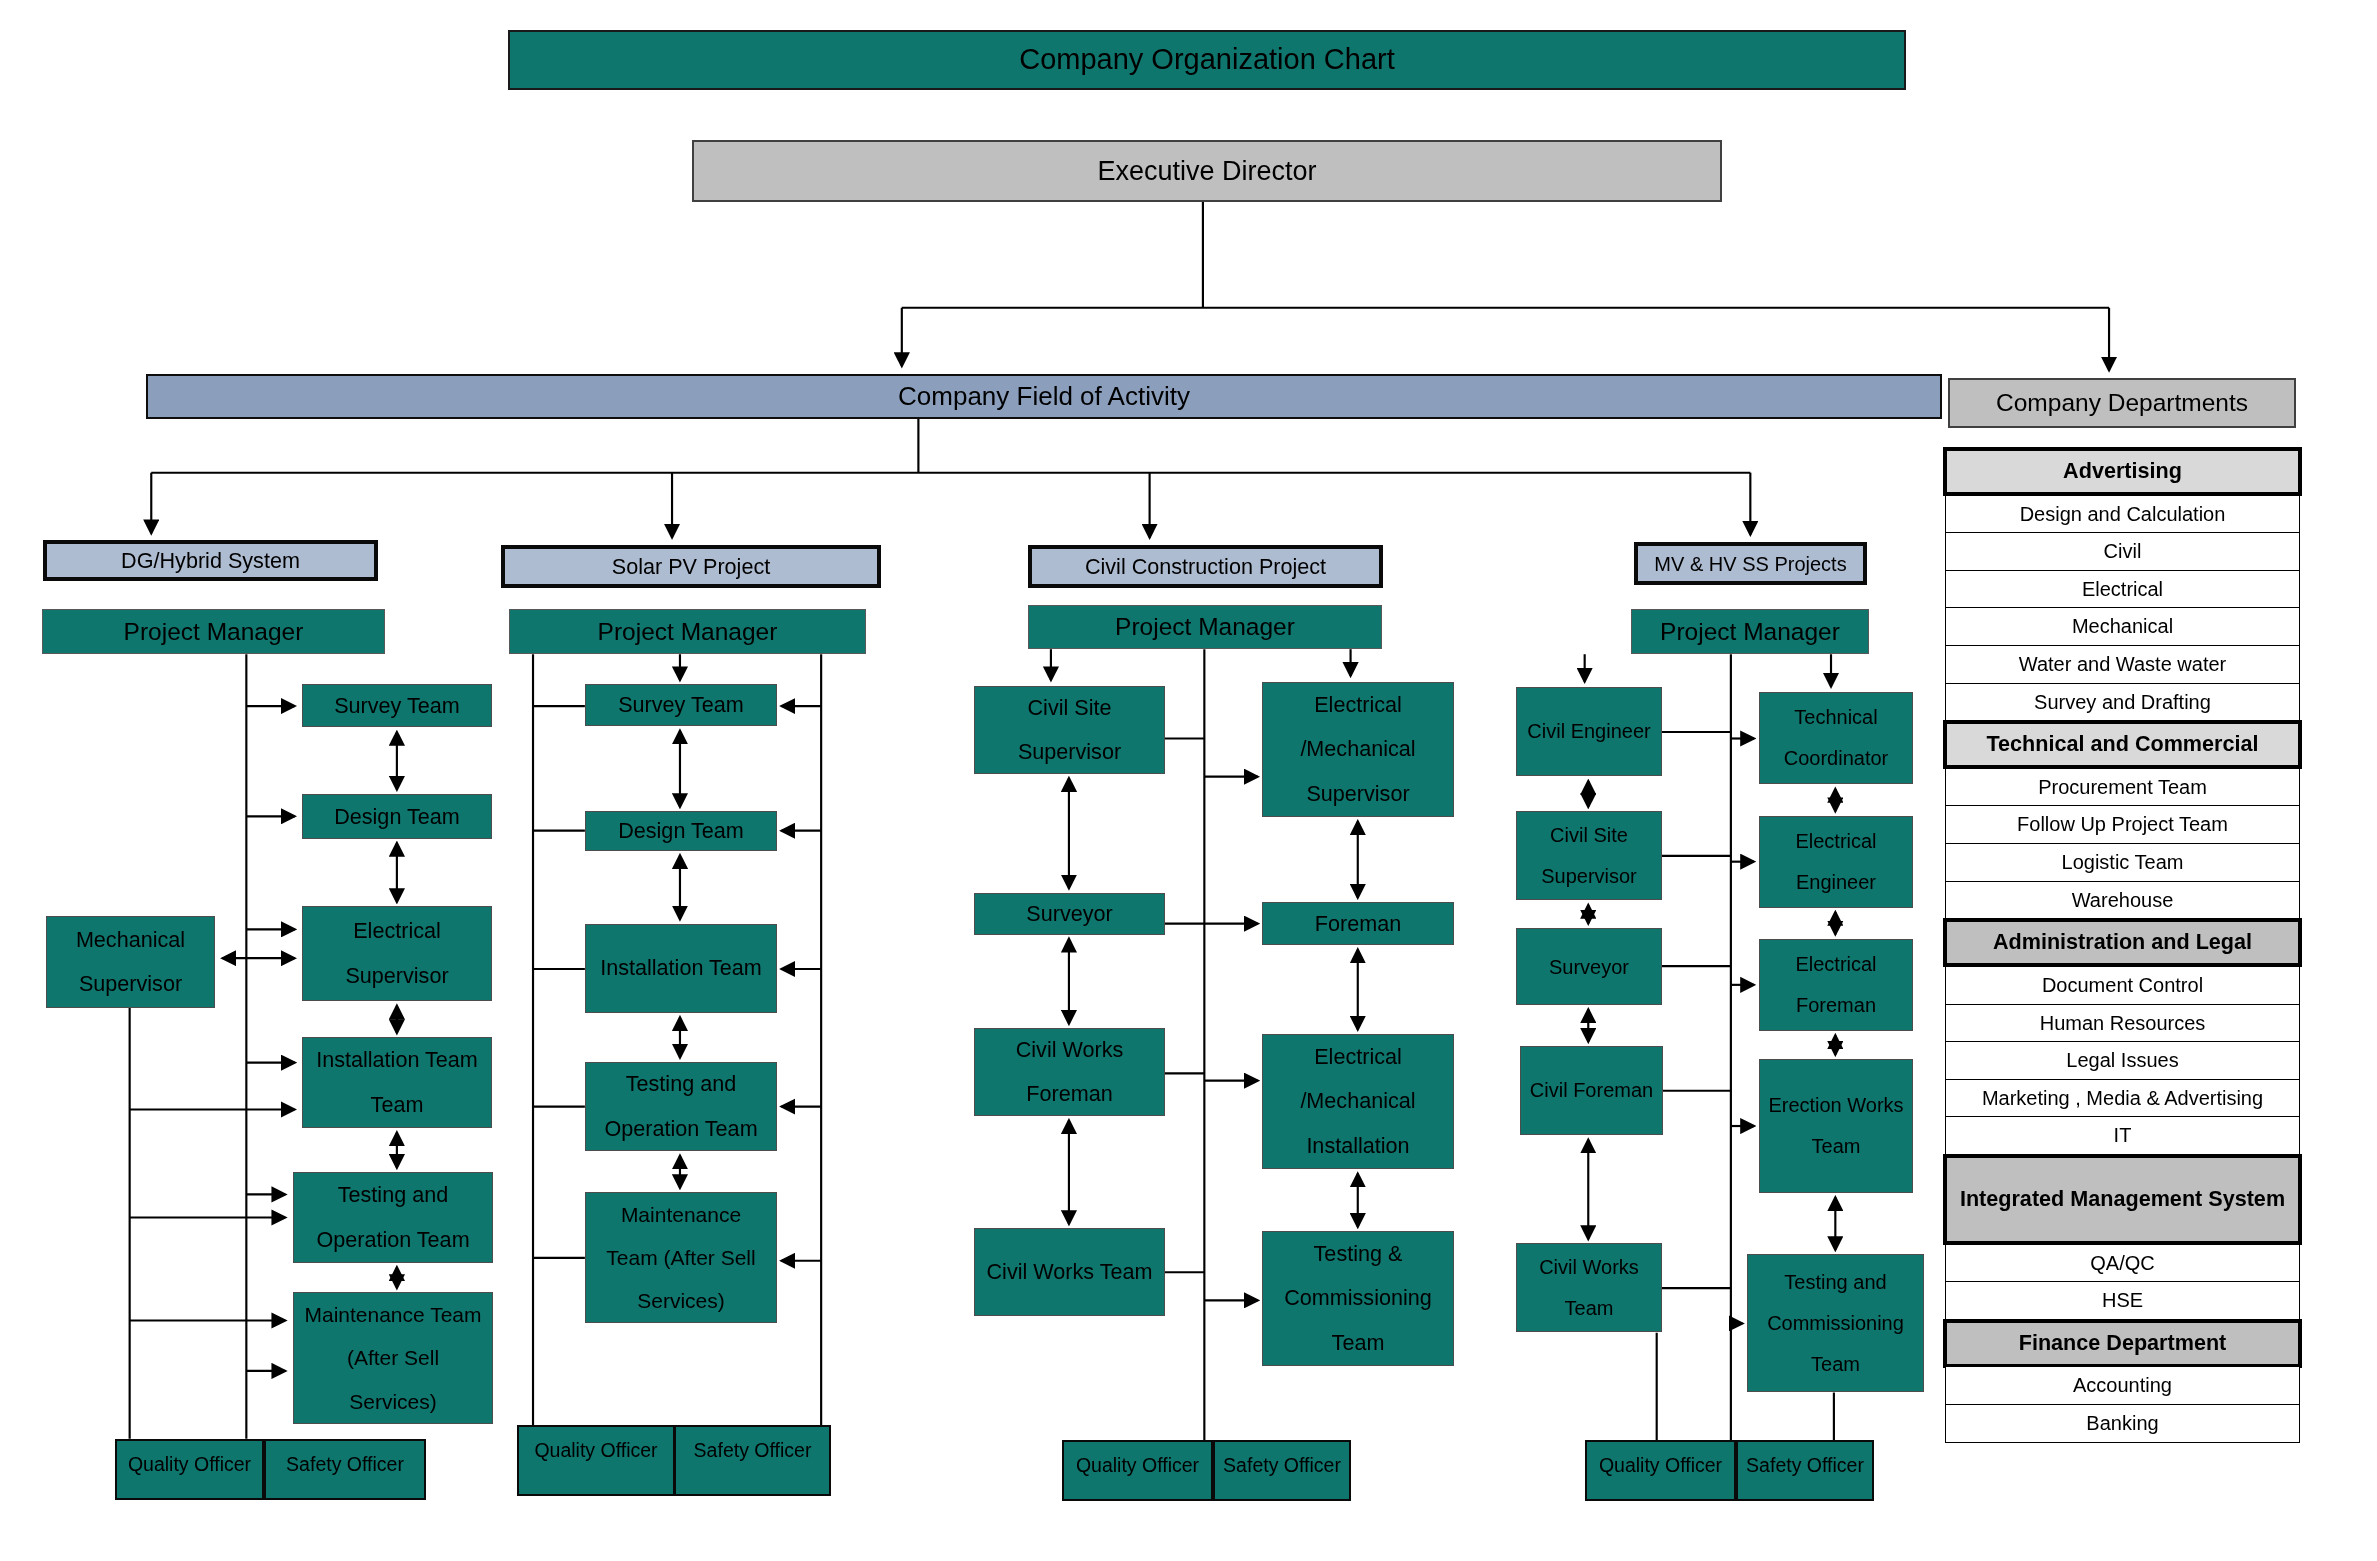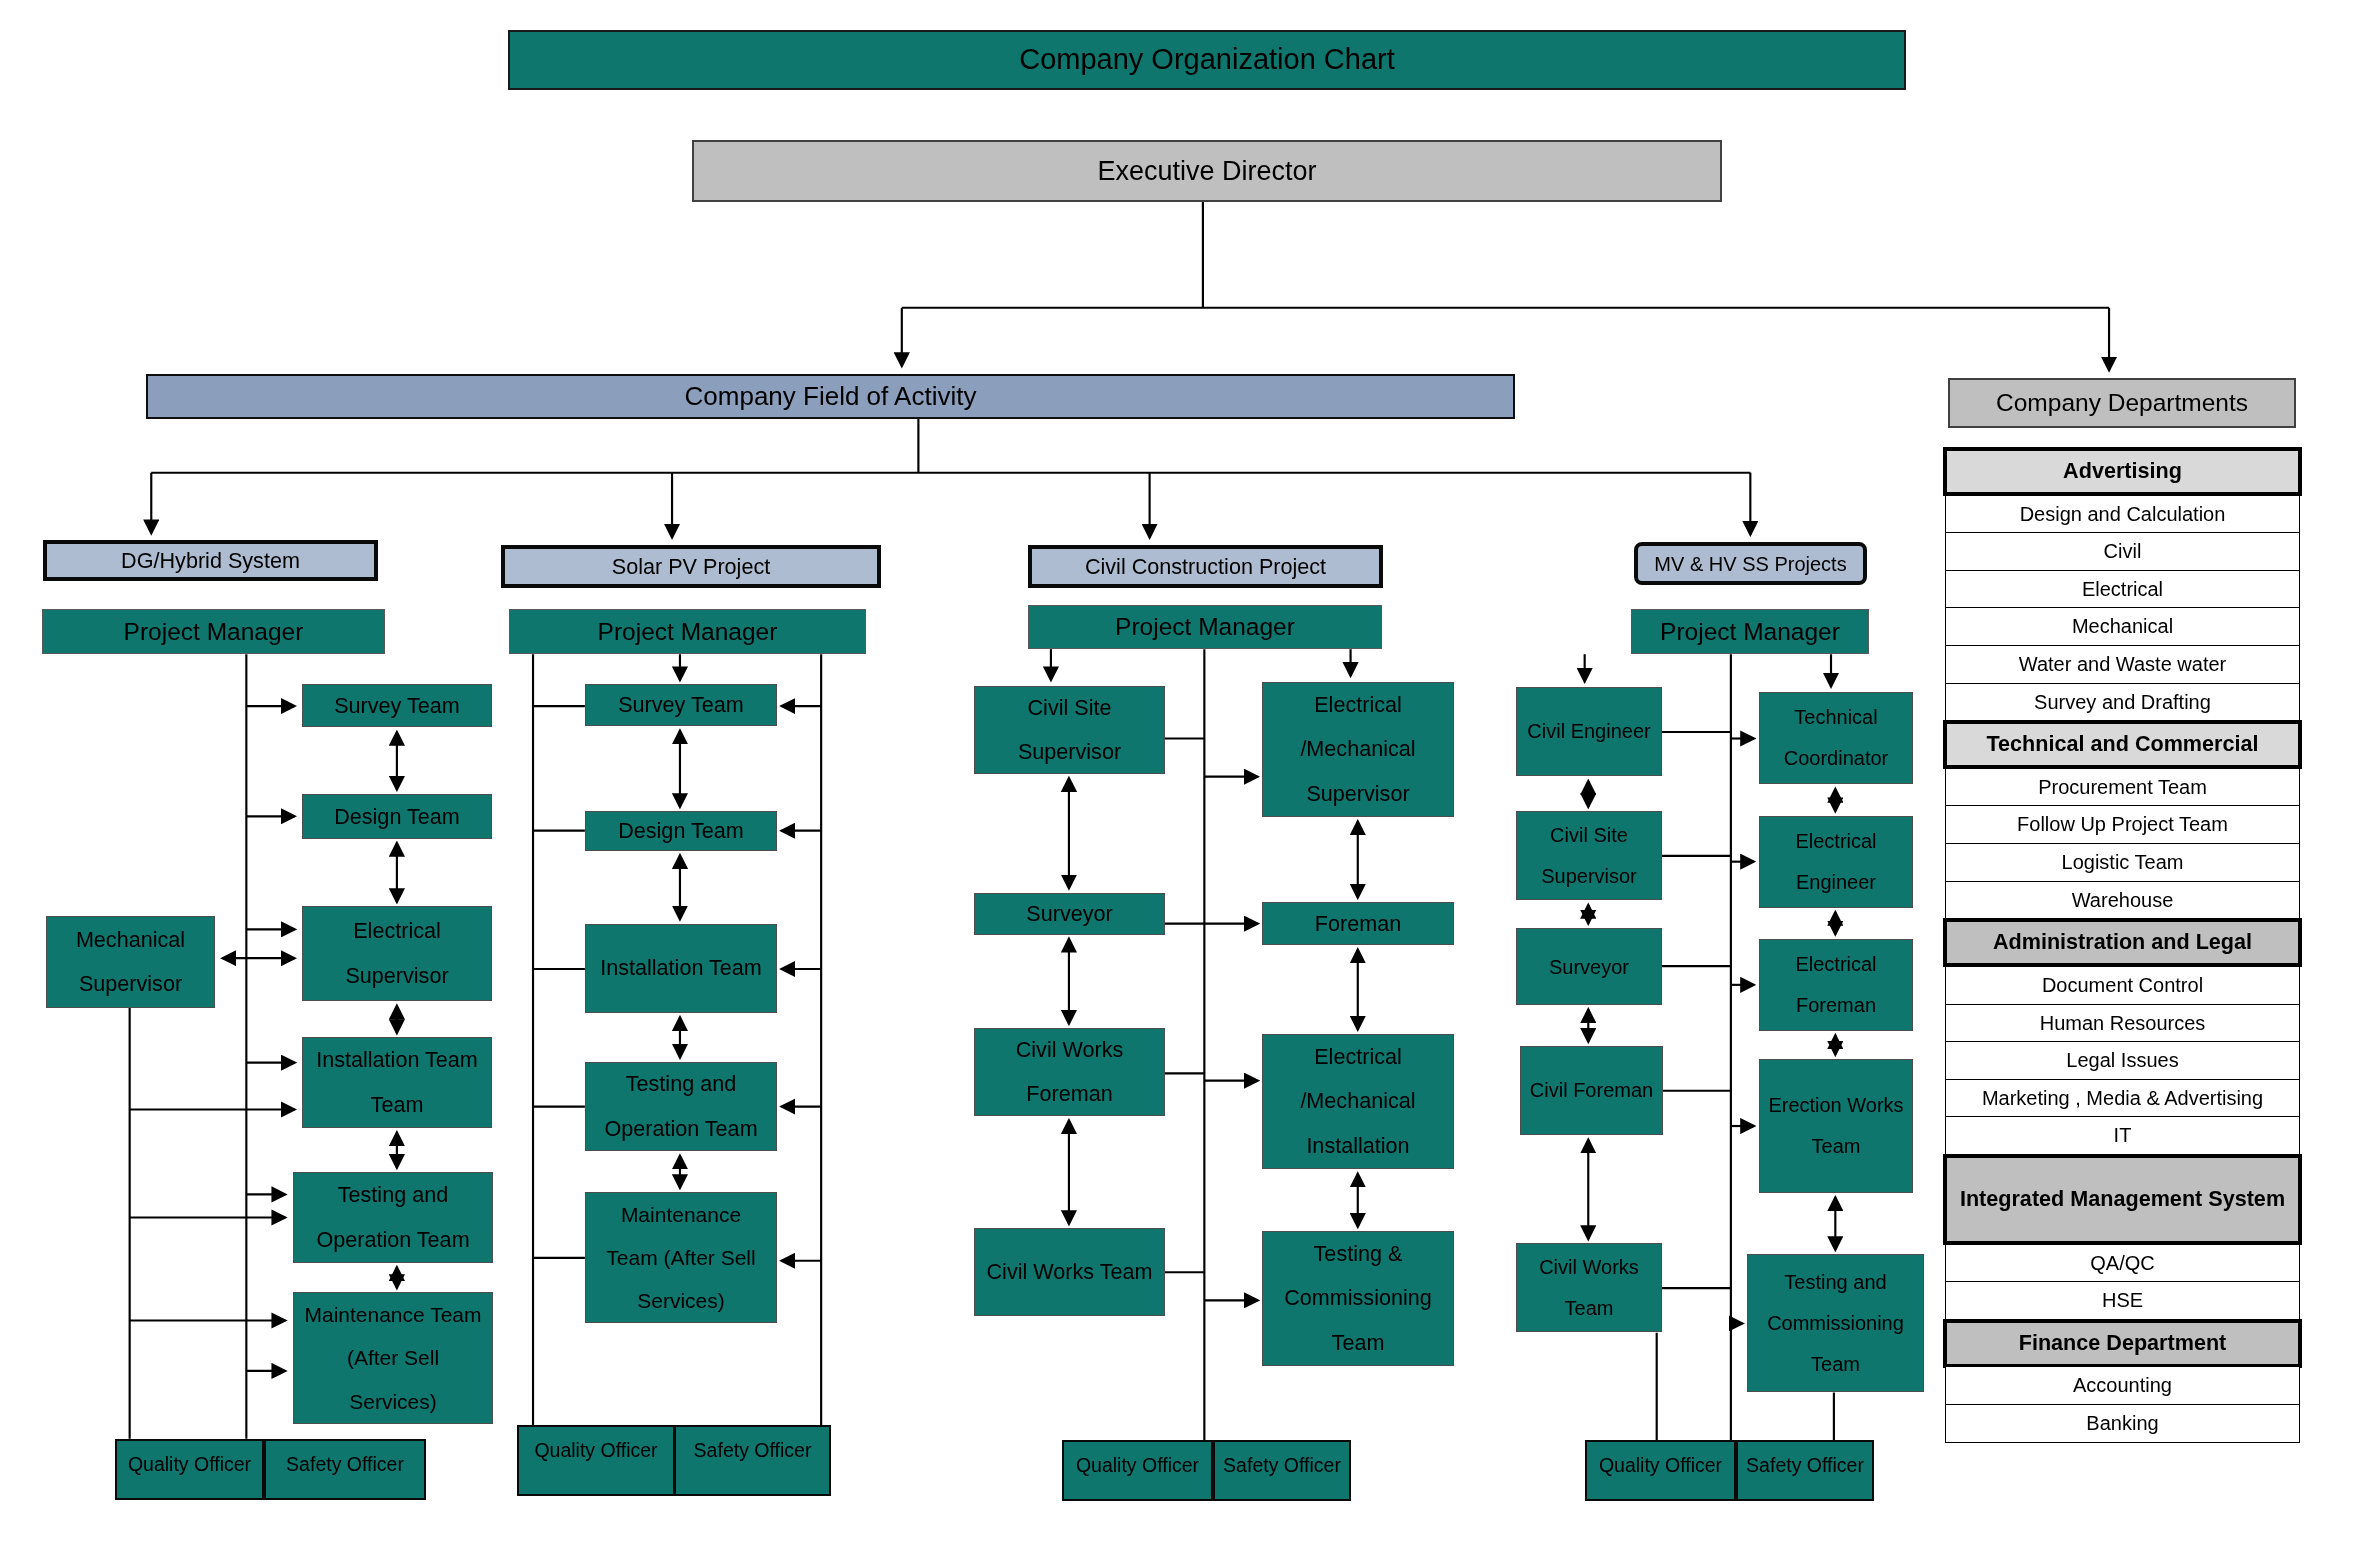--- a/index.html
+++ b/index.html
@@ -149,27 +149,27 @@
       <line x1="2548" y1="1266" x2="2548" y2="1297" marker-start="url(#ah)" marker-end="url(#ah)"></line>
       <line x1="2548" y1="1437" x2="2548" y2="1464" marker-start="url(#ah)" marker-end="url(#ah)"></line>
       <line x1="2548" y1="1662" x2="2548" y2="1735" marker-start="url(#ah)" marker-end="url(#ah)"></line>
       <line x1="2300" y1="1850" x2="2300" y2="1999"></line>
       <line x1="2546" y1="1933" x2="2546" y2="1999"></line>
     </g>
   </svg>
 
   <div class="box title-box single" style="left:508px;top:29.5px;width:1398px;height:60px;">Company Organization Chart</div>
   <div class="box gray-box single" style="left:692px;top:140px;width:1030px;height:62px;">Executive Director</div>
-  <div class="box activity-bar single" style="left:146px;top:374px;width:1369px;height:45px;">Company Field of Activity</div>
+  <div class="box activity-bar single" style="left:146px;top:374px;width:1796px;height:45px;">Company Field of Activity</div>
   <div class="box dept-top single" style="left:1948px;top:378px;width:348px;height:50px;">Company Departments</div>
 
   <div class="box proj-hdr single" style="left:43px;top:540px;width:335px;height:41px;">DG/Hybrid System</div>
   <div class="box proj-hdr single" style="left:501px;top:545px;width:380px;height:43px;">Solar PV Project</div>
   <div class="box proj-hdr single" style="left:1028px;top:545px;width:355px;height:43px;">Civil Construction Project</div>
-  <div class="box proj-hdr single fs28" style="left:1634px;top:542px;width:233px;height:43px;border-radius:8px;">MV &amp; HV SS Projects</div>
+  <div class="box proj-hdr single fs28" style="left:1634px;top:542px;width:233px;height:43px;">MV &amp; HV SS Projects</div>
 
   <div class="box pm single" style="left:42px;top:609px;width:343px;height:45px;">Project Manager</div>
   <div class="box pm single" style="left:509px;top:609px;width:357px;height:45px;">Project Manager</div>
   <div class="box pm single" style="left:1028px;top:605px;width:354px;height:44px;">Project Manager</div>
   <div class="box pm single" style="left:1631px;top:609px;width:238px;height:45px;">Project Manager</div>
 
   <div class="box single" style="left:302px;top:684px;width:190px;height:43px;">Survey Team</div>
   <div class="box single" style="left:302px;top:794px;width:190px;height:45px;">Design Team</div>
   <div class="box" style="left:302px;top:906px;width:190px;height:95px;">Electrical Supervisor</div>
   <div class="box" style="left:46px;top:916px;width:169px;height:92px;">Mechanical Supervisor</div>

